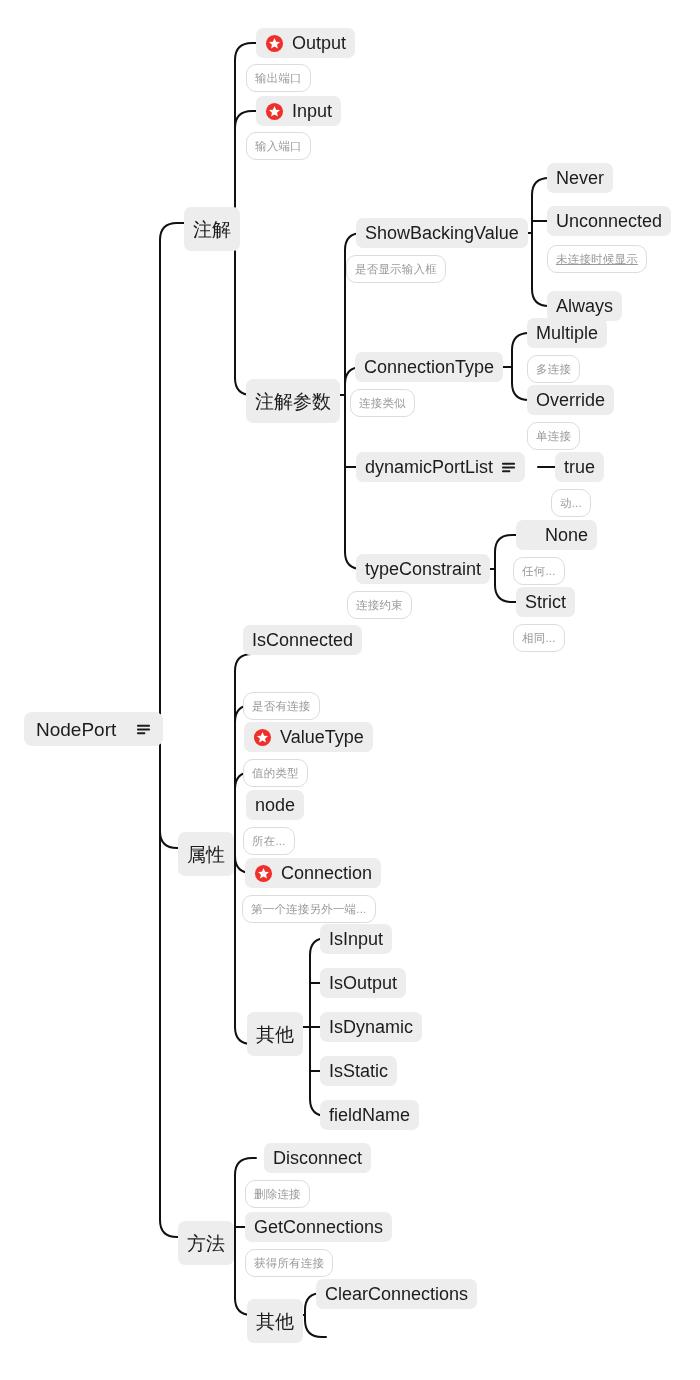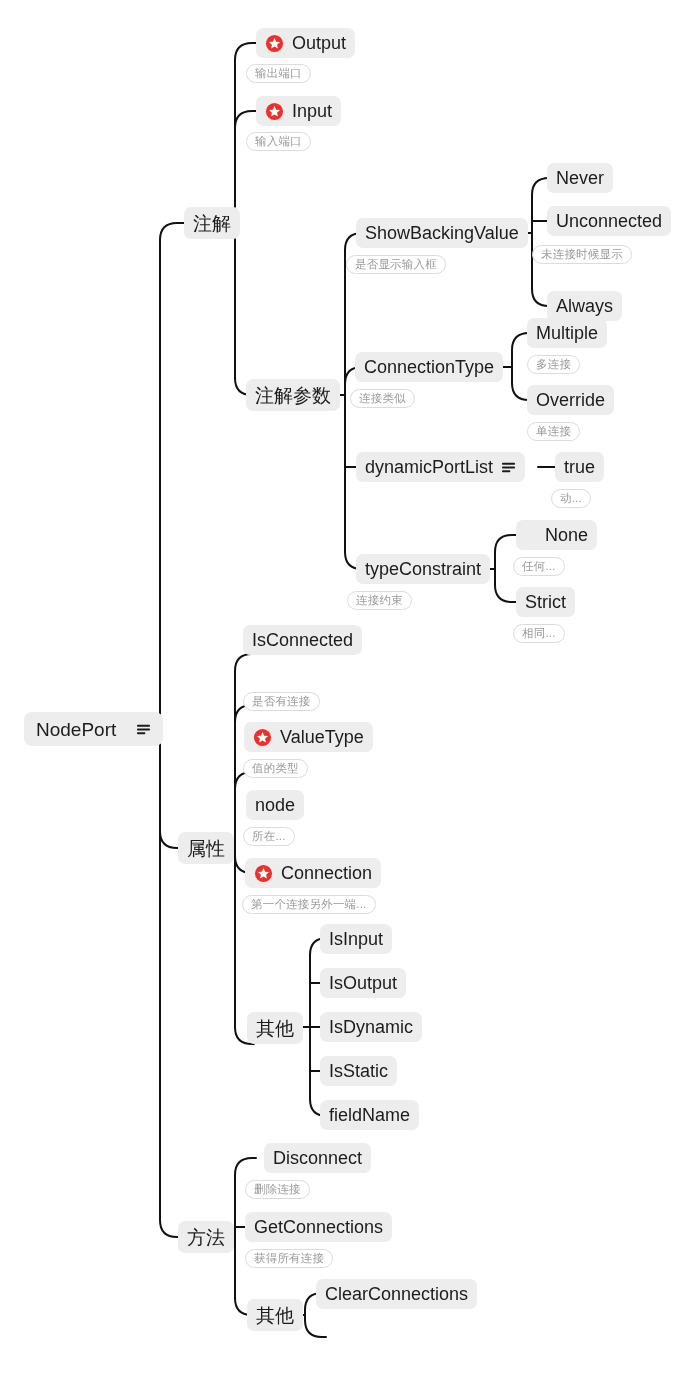--- a/index.html
+++ b/index.html
@@ -19,32 +19,32 @@
     border-radius:7px;
     color:#1c1c1c;
     white-space:nowrap;
   }
   
   .node.root{
     font-size:19px;height:34px;padding:0 12px;gap:9px;border-radius:8px;
   }
   
   .node.branch{
-    font-size:19px;height:32px;padding:0 9px;border-radius:7px;
+    font-size:19px;height:44px;padding:0 9px;border-radius:7px;
   }
   
   .node.item{
     font-size:18px;height:30px;padding:0 9px;gap:8px;border-radius:7px;
   }
   
   .note{
     position:absolute;
     display:flex;align-items:center;
     box-sizing:border-box;
-    height:19px;padding:0 8px;
+    height:28px;padding:0 8px;
     border:1px solid #dcdcdc;
     border-radius:10px;
     background:#ffffff;
     color:#9a9a9a;
     font-size:11.5px;
     white-space:nowrap;
     letter-spacing:.2px;
   }
   .star{
     width:19px;height:19px;flex:0 0 19px;display:block;
@@ -177,21 +177,21 @@
     <span>是否显示输入框</span>
   </div>
 
   <div class="node item" style="left:547px;top:163px;">
     <span class="lbl">Never</span>
   </div>
 
   <div class="node item" style="left:547px;top:206px;">
     <span class="lbl">Unconnected</span>
   </div>
-  <div class="note" style="left:532px;top:245px;">
+  <div class="note" style="left:547px;top:245px;text-decoration:underline;">
     <span>未连接时候显示</span>
   </div>
 
   <div class="node item" style="left:547px;top:291px;">
     <span class="lbl">Always</span>
   </div>
 
   <div class="node item" style="left:355px;top:352px;">
     <span class="lbl">ConnectionType</span>
   </div>

